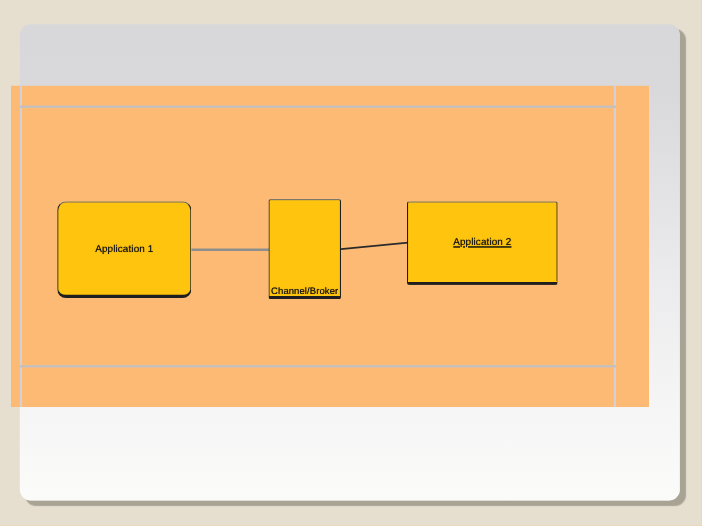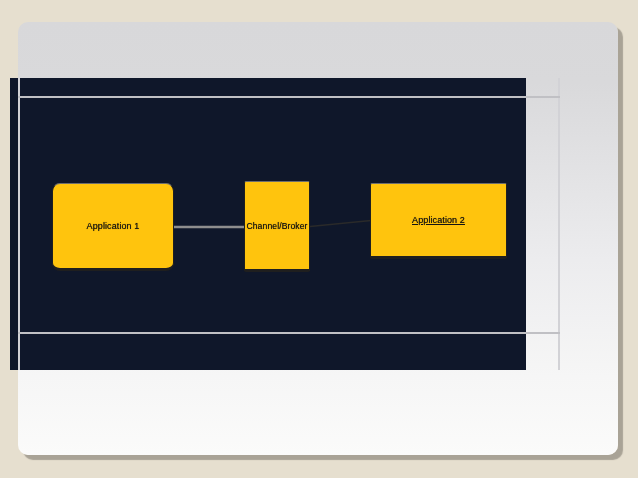--- a/index.html
+++ b/index.html
@@ -23,23 +23,23 @@
     height: 433px;
     border-radius: 10px;
     background: linear-gradient(180deg, #d8d8da 0%, #d9d9db 14%, #ececee 55%, #f6f6f6 82%, #fbfbfa 100%);
     box-shadow: 5px 5px 1px #a9a396;
   }
   
   .slide-canvas {
     position: absolute;
     left: 10px;
     top: 78px;
-    width: 516px;
+    width: 580px;
     height: 292px;
-    background: #0f172a;
+    background: #fdba74;
   }
   .frame-line {
     position: absolute;
     background: #c2c2c6;
   }
   .frame-line.v {
     width: 2px;
     top: 0;
     height: 292px;
     background: #d2d2d6;
@@ -82,20 +82,21 @@
   .diagram-box.app1 {
     left: 42px; top: 105px;
     width: 122px; height: 88px;
     border-radius: 8px;
   }
   .diagram-box.broker {
     left: 234px; top: 103px;
     width: 66px; height: 91px;
     border-radius: 2px;
     font-size: 8.6px;
+    align-items: flex-end;
   }
   .diagram-box.app2 {
     left: 360px; top: 105px;
     width: 137px; height: 76px;
     border-radius: 2px;
     text-decoration: underline;
   }
 </style>
 </head>
 <body>

